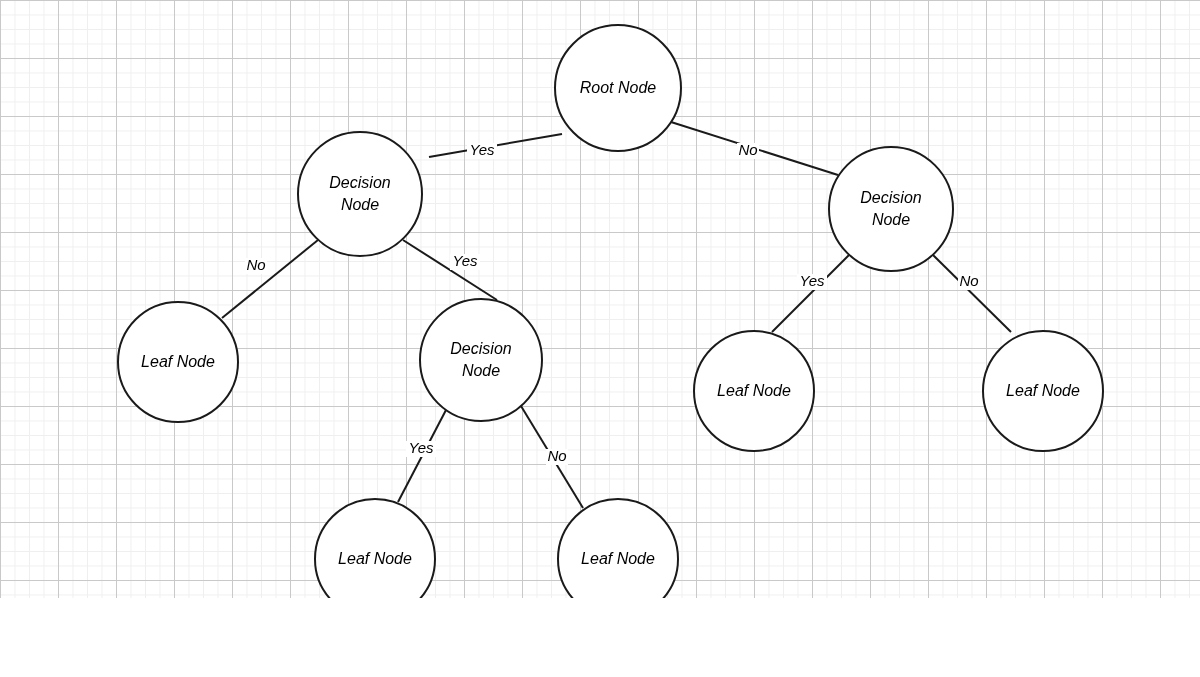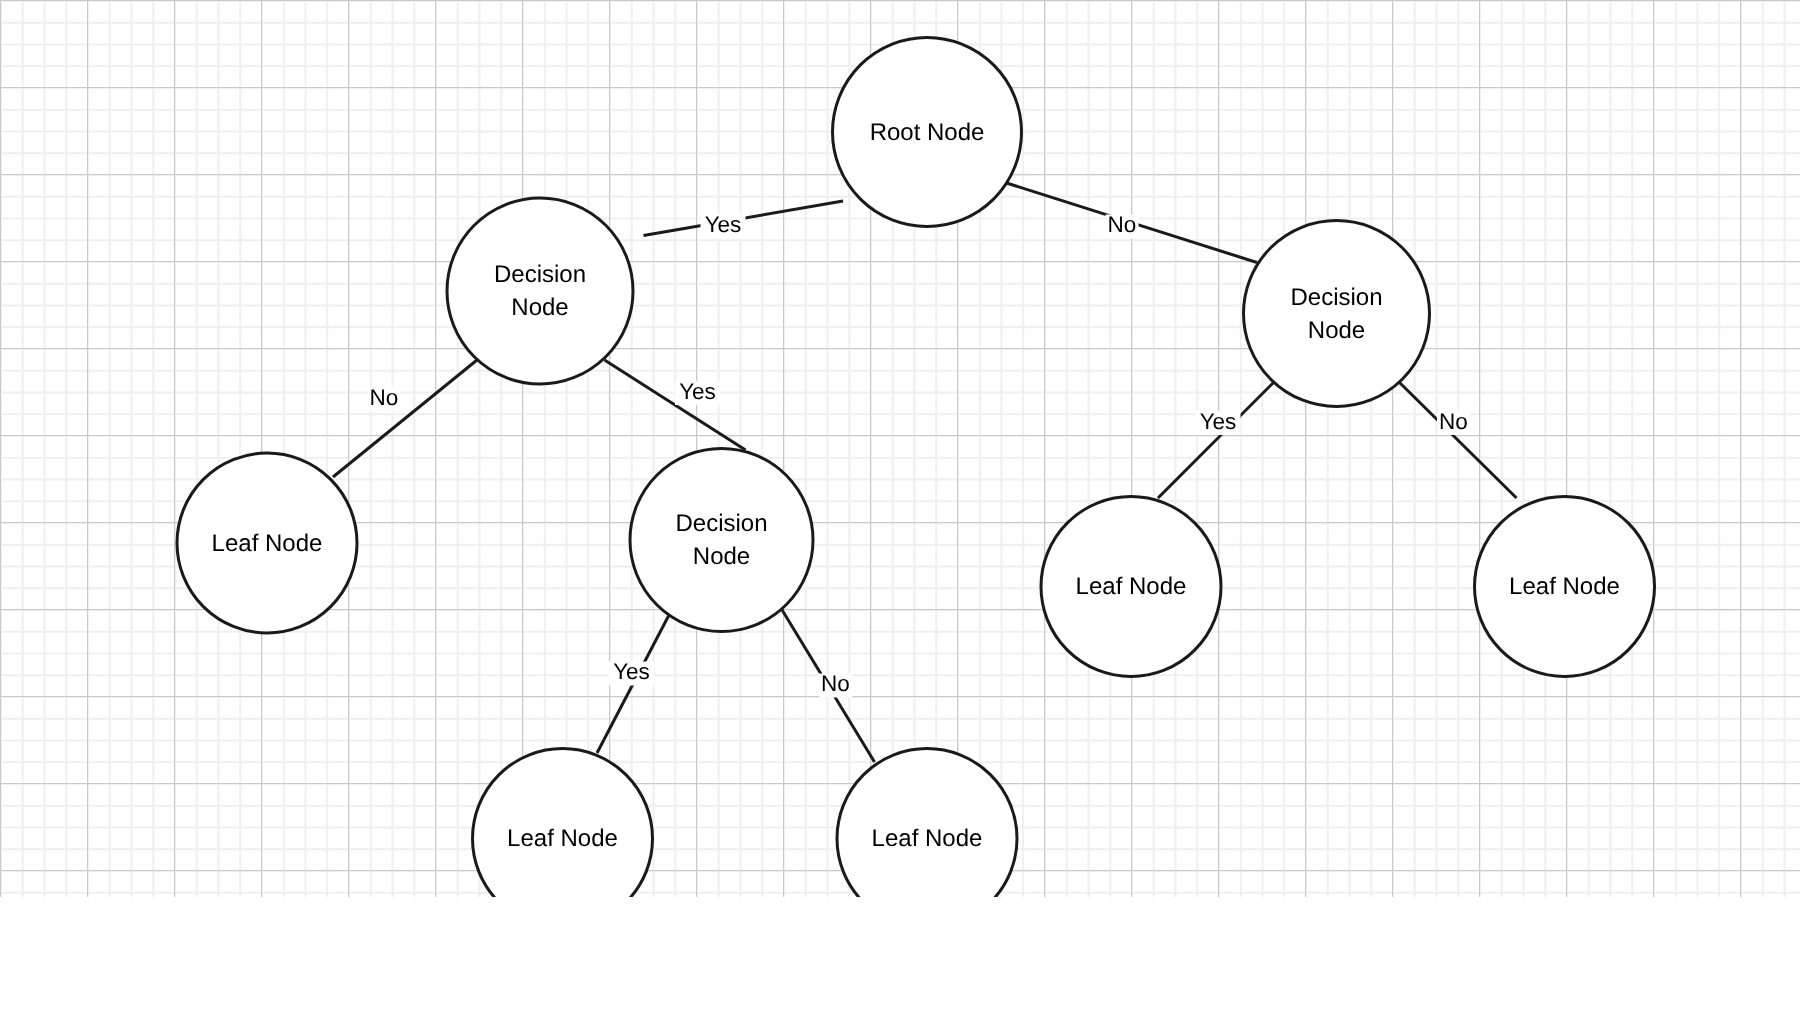--- a/index.html
+++ b/index.html
@@ -19,20 +19,21 @@
       linear-gradient(to right, #efefef 1px, transparent 1px),
       linear-gradient(to bottom, #efefef 1px, transparent 1px);
     background-size:
       58px 58px,
       58px 58px,
       14.5px 14.5px,
       14.5px 14.5px;
     background-position: 0 0, 0 0, 0 0, 0 0;
     overflow: hidden;
     font-family: "Liberation Sans", sans-serif;
+    font-style: italic;
   }
   #tree-svg {
     position: absolute;
     left: 0;
     top: 0;
     width: 1200px;
     height: 677px;
   }
   .node-circle {
     fill: #ffffff;

